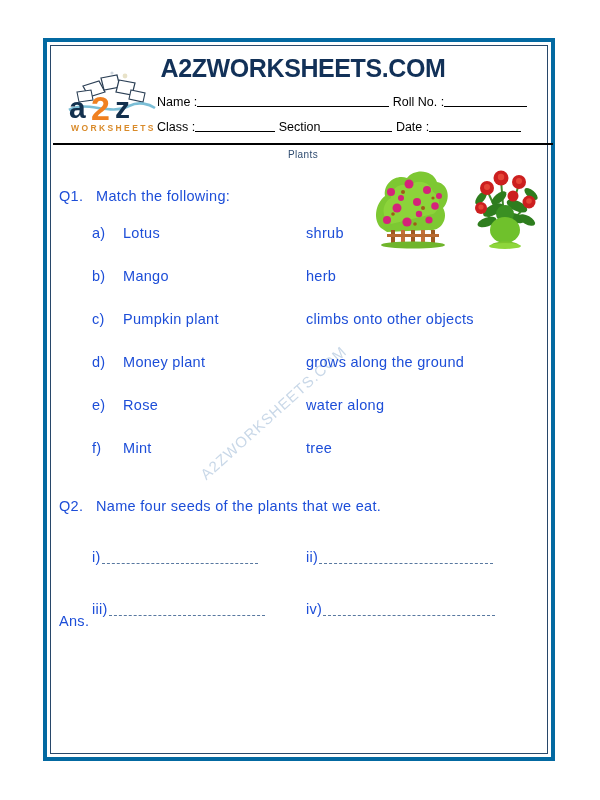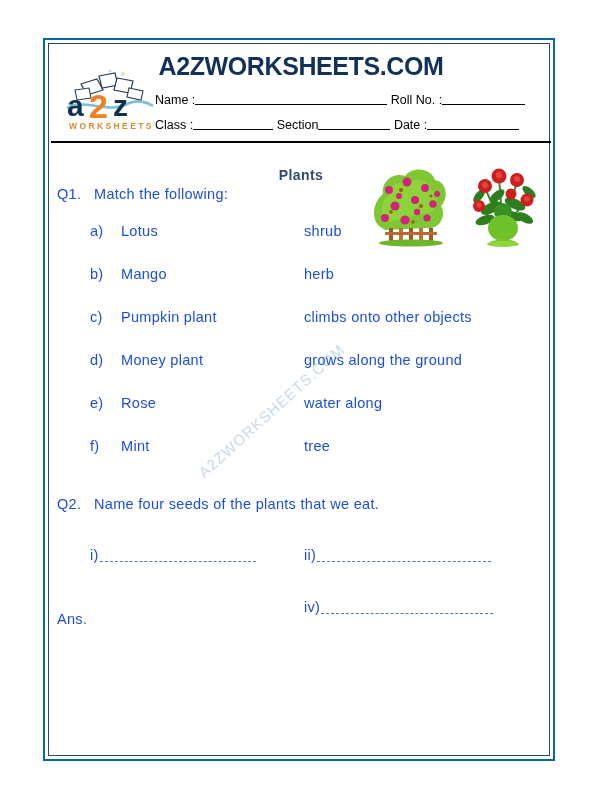--- a/index.html
+++ b/index.html
@@ -23,21 +23,21 @@
     background: #ffffff;
   }
 
   
   #page-border {
     position: absolute;
     left: 43px;
     top: 38px;
     width: 512px;
     height: 723px;
-    border: 2px solid #0369a1;
+    border: 4px solid #0369a1;
     box-sizing: border-box;
     background: #ffffff;
   }
   #page-border-inner {
     position: absolute;
     left: 3px; top: 3px; right: 3px; bottom: 3px;
     border: 1px solid #28486a;
     box-sizing: border-box;
     pointer-events: none;
   }
@@ -113,25 +113,25 @@
   }
 
   .hw {
     font-family: "Liberation Sans", sans-serif;
     color: #1d4ed8;
     letter-spacing: 0.3px;
   }
 
   #worksheet-title {
     position: absolute;
-    top: 24px;
+    top: 4px;
     left: 0; right: 0;
     text-align: center;
-    font-size: 14px;
-    font-weight: bold;
+    font-size: 10px;
+    font-weight: normal;
     color: #2f4c70;
     letter-spacing: 0.4px;
   }
 
   
   #clipart-bush {
     position: absolute;
     left: 318px;
     top: 17px;
     width: 82px;
@@ -425,20 +425,21 @@
 
         <div id="answer-block" class="hw">
           <span class="ans-label">Ans.</span>
 
           <div class="ans-row">
             <span class="ans-item ans-i"><span>i)</span><span class="dash-line dl-1"></span></span>
             <span class="ans-item ans-ii"><span>ii)</span><span class="dash-line dl-2"></span></span>
           </div>
 
           <div class="ans-row">
+            <span class="ans-item ans-iii"><span>iii)</span><span class="dash-line dl-3"></span></span>
             <span class="ans-item ans-iv"><span>iv)</span><span class="dash-line dl-4"></span></span>
           </div>
         </div>
 
       </div>
     </div>
   </div>
 </div>
 
 </body></html>

